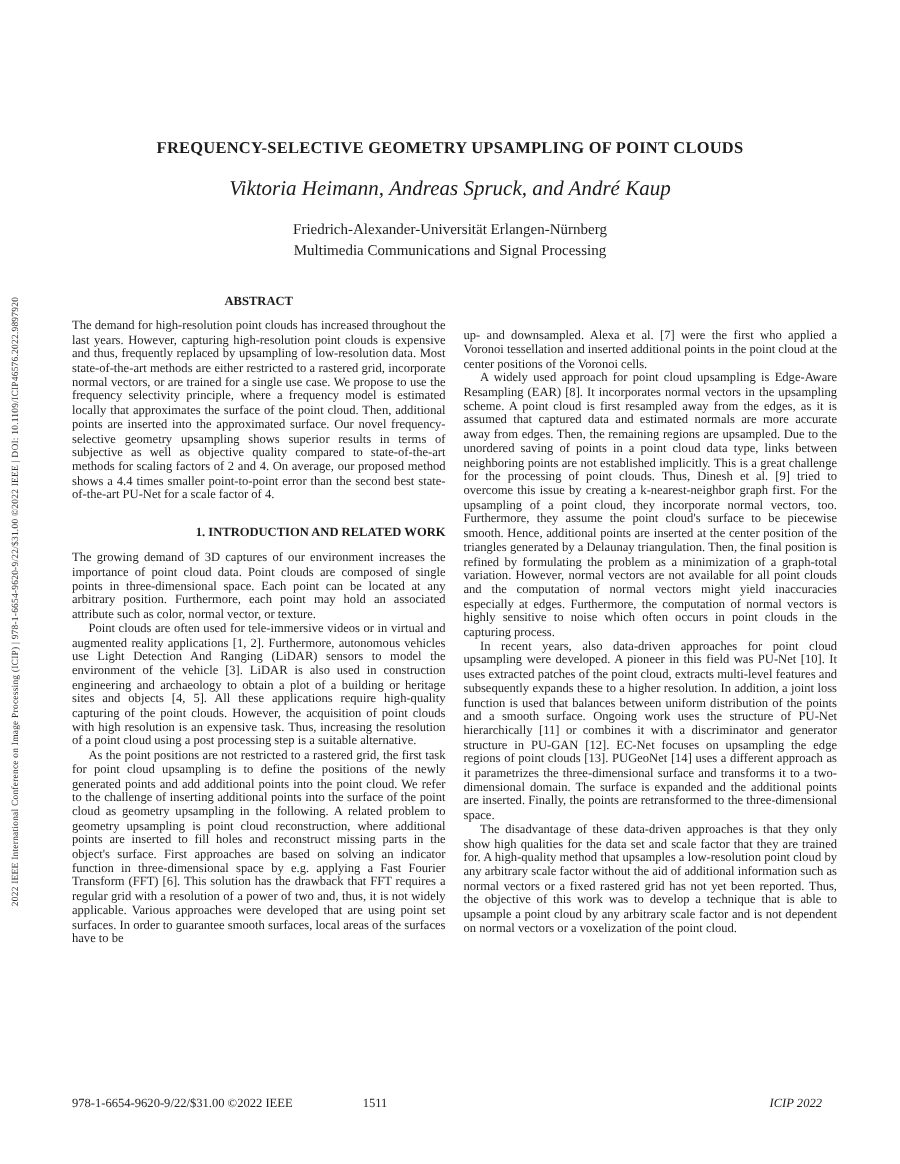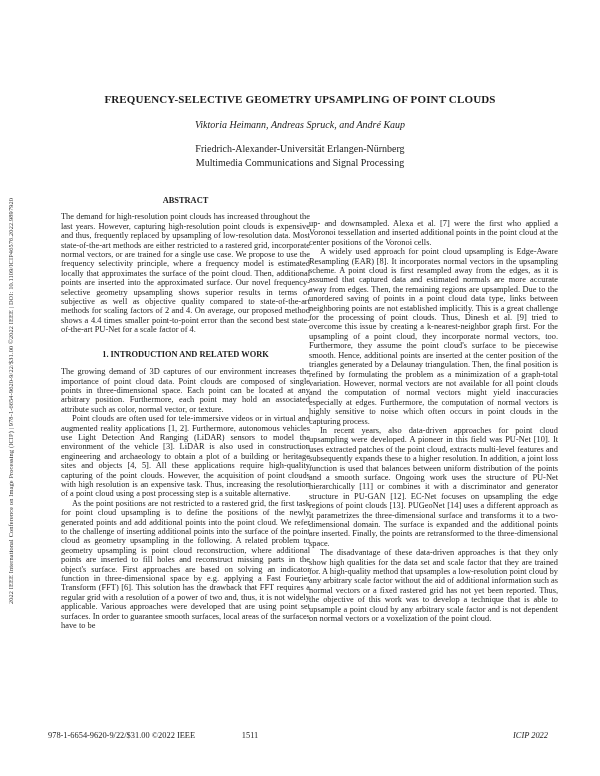--- a/index.html
+++ b/index.html
@@ -10,33 +10,33 @@
   }
   
   .stamp {
     position:absolute; left:7px; top:649px; width:496px;
     transform:rotate(-90deg); transform-origin:0 0;
     font-size:6.3px; color:#2e2e2e; text-align:center;
     white-space:nowrap; letter-spacing:0.15px;
   }
   .head { position:absolute; top:93px; left:0; width:600px; text-align:center; }
   .title { margin:0; font-size:11px; font-weight:bold; letter-spacing:0.15px; }
-  .authors { margin-top:14px; font-style:italic; font-size:10px; }
+  .authors { margin-top:14px; font-style:italic; font-size:14px; }
   .affil { margin-top:12px; font-size:10px; line-height:13.5px; }
   .col {
     position:absolute; width:249px; text-align:justify;
     font-size:8.4px; line-height:9.4px;
   }
-  .col-left  { left:61px;  top:196px; }
+  .col-left  { left:48px;  top:196px; }
   .col-right { left:309px; top:194px;margin-top:25px; }
   .p { margin:0; text-indent:0; }
   .indent { text-indent:11px; }
   .heading { font-weight:bold; text-align:center; font-size:8.4px; }
   .abstract-heading { margin-bottom:7px; }
-  .section-heading { margin-top:15px; margin-bottom:8px; }
+  .section-heading { margin-top:15px; margin-bottom:8px;text-align:right; }
   .index-terms { margin-top:10px; text-indent:11px; }
   .it-label { font-weight:bold; font-style:italic; }
   .footer { position:absolute; top:731px; left:0; width:600px; height:14px; font-size:8.4px; }
   .f-left  { position:absolute; left:48px; top:0; }
   .f-center{ position:absolute; left:0; top:0; width:500px; text-align:center; }
   .f-right { position:absolute; right:52px; top:0;font-style:italic; }
 </style>
 </head>
 <body>
 

